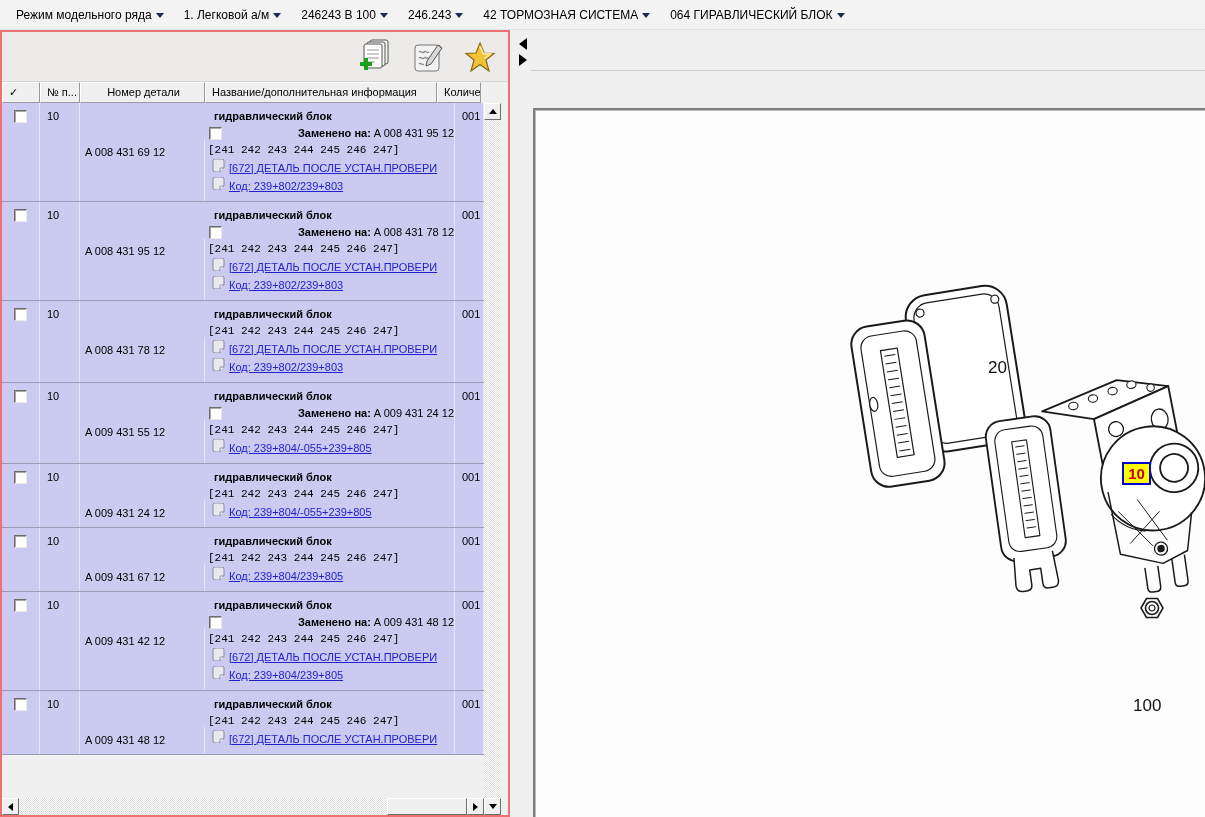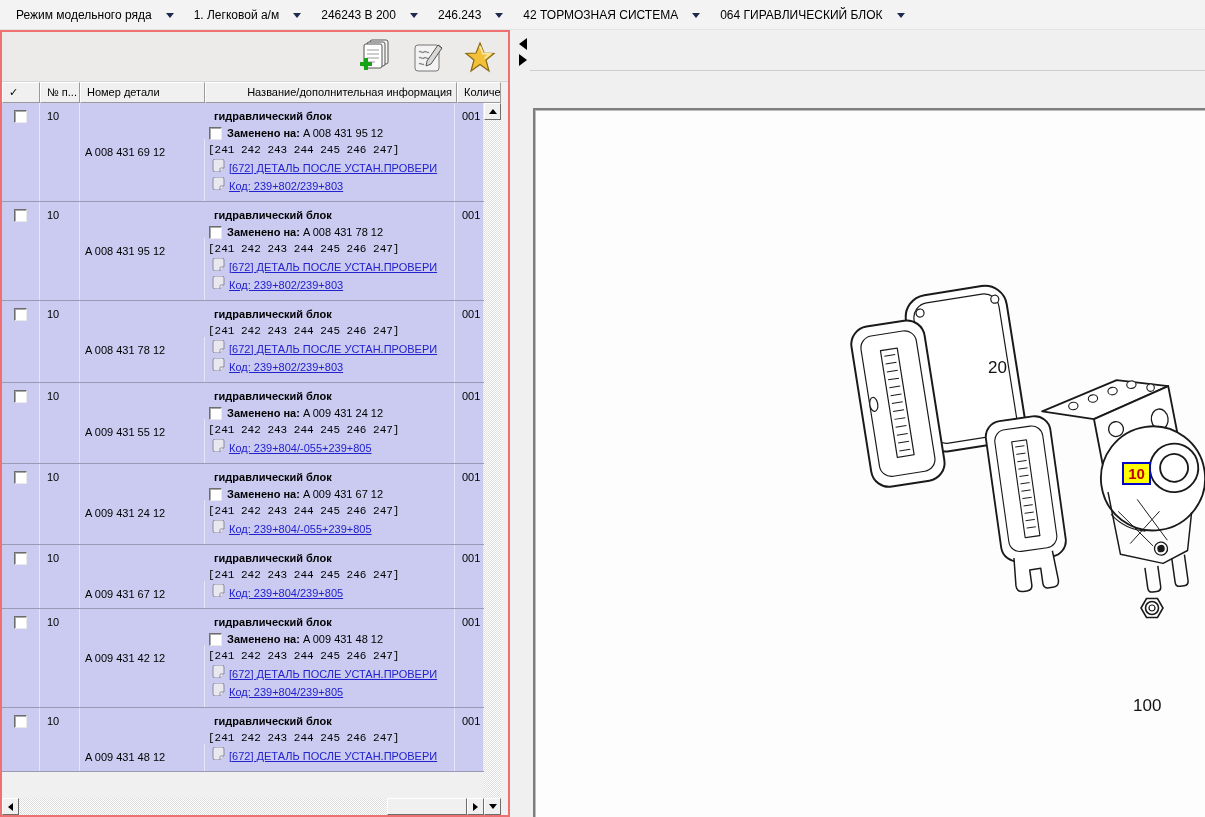--- a/index.html
+++ b/index.html
@@ -17,21 +17,21 @@
     font-family:"Liberation Sans","DejaVu Sans",sans-serif;
     background:#f0f0f0;
     color:#000;
   }
   
   .menubar{
     position:absolute;left:0;top:0;width:1205px;height:30px;
     background:#f4f3f3;border-bottom:1px solid #e2e2e2;
     display:flex;align-items:center;padding-left:6px;
   }
-  .menu-item{display:flex;align-items:center;gap:14px;padding:4px 10px;cursor:default;font-size:12px;white-space:nowrap;}
+  .menu-item{display:flex;align-items:center;gap:4px;padding:4px 10px;cursor:default;font-size:12px;white-space:nowrap;}
   .caret{width:0;height:0;border-left:4px solid transparent;border-right:4px solid transparent;border-top:5px solid #1d2a50;margin-top:2px;}
   
   .left-panel{
     position:absolute;left:0;top:30px;width:510px;height:787px;
     border:2px solid var(--panel-border);
     background:#f0f0f0;overflow:hidden;
   }
   .lp-toolbar{
     position:absolute;left:0;top:0;right:0;height:50px;
     background:#edeaea;border-bottom:1px solid #d7d4d4;
@@ -42,22 +42,22 @@
   .thead{
     position:absolute;left:0;top:50px;width:499px;height:21px;display:flex;
     font-size:11px;background:#f1f0f0;
   }
   .th{
     border:1px solid;border-color:#ffffff #9a9a9a #9a9a9a #ffffff;
     background:#f1f0f0;padding:3px 4px 0 6px;white-space:nowrap;overflow:hidden;
   }
   .th:nth-child(1){width:38px;}
   .th:nth-child(2){width:40px;}
-  .th:nth-child(3){width:125px;}
-  .th:nth-child(4){width:252px;text-align:right;}
+  .th:nth-child(3){width:125px;text-align:center;}
+  .th:nth-child(4){width:232px;}
   .th:nth-child(5){width:44px;}
   
   .tbody{
     position:absolute;left:0;top:71px;width:482px;bottom:17px;
     overflow:hidden;background:#f0f0f0;
   }
   .trow{
     display:grid;grid-template-columns:38px 40px 125px 250px 1fr;
     background:var(--row-bg);
     border-bottom:1px solid #9a9ab6;
@@ -68,21 +68,21 @@
   .checkbox{
     width:13px;height:13px;background:#fff;margin-top:2px;
     border:1px solid;border-color:#6d6d6d #e9e9e9 #e9e9e9 #6d6d6d;
     box-shadow:inset 1px 1px 0 #a9a9a9;cursor:pointer;flex:0 0 auto;
   }
   .cell-pos{padding-left:7px;}
   .cell-part{padding-left:5px;margin-top:36px;}
   .cell-qty{padding-left:7px;}
   .cell-details{padding-left:2px;padding-bottom:6px;}
   .detail-name{font-weight:bold;padding-left:7px;line-height:17px;}
-  .detail-replaced{display:flex;align-items:center;gap:5px;line-height:17px;padding-left:2px;}
+  .detail-replaced{display:flex;align-items:center;gap:5px;line-height:17px;padding-left:2px;justify-content:space-between;}
   .detail-replaced .checkbox{margin-top:0;}
   .detail-replaced b{white-space:nowrap;}
   .detail-models{line-height:17px;padding-left:1px;white-space:nowrap;font-family:Liberation Mono, monospace;}
   .link-line{display:flex;align-items:center;gap:4px;line-height:17px;padding-left:5px;white-space:nowrap;}
   .link-line a{color:var(--link);text-decoration:underline;cursor:pointer;}
   .note-icon{flex:0 0 auto;display:inline-block;}
   
   .vscroll{
     position:absolute;left:482px;top:71px;bottom:0;width:17px;
     background:#dedede;
@@ -147,21 +147,21 @@
     <span>Режим модельного ряда</span>
     <span class="caret"></span>
   </div>
 
   <div class="menu-item">
     <span>1. Легковой а/м</span>
     <span class="caret"></span>
   </div>
 
   <div class="menu-item">
-    <span>246243 В 200</span>
+    <span>246243 В 100</span>
     <span class="caret"></span>
   </div>
 
   <div class="menu-item">
     <span>246.243</span>
     <span class="caret"></span>
   </div>
 
   <div class="menu-item">
     <span>42 ТОРМОЗНАЯ СИСТЕМА</span>
@@ -365,24 +365,20 @@
   </div>
 
   <div class="trow">
     <div class="cell-check">
           <span class="checkbox"></span>
         </div>
     <div class="cell-pos">10</div>
     <div class="cell-part">A 009 431 24 12</div>
     <div class="cell-details">
       <div class="detail-name">гидравлический блок</div>
-      <div class="detail-replaced">
-        <span class="checkbox"></span>
-        <span><b>Заменено на:</b><span> A 009 431 67 12</span></span>
-      </div>
       <div class="detail-models">[241 242 243 244 245 246 247]</div>
       <div>
 
       <div class="link-line">
           <span class="note-icon">
             <svg width="13" height="13" viewBox="0 0 13 13">
                   <path d="M1 2 a2 2 0 0 1 2-2 h7 a2 2 0 0 1 2 2 v7 l-4 4 h-5 a2 2 0 0 1-2-2 Z" fill="#e8e8ee" stroke="#8888a0"></path>
                   <path d="M12 9 h-3 a1 1 0 0 0-1 1 v3" fill="#fff" stroke="#8888a0"></path>
                 </svg>
           </span>

